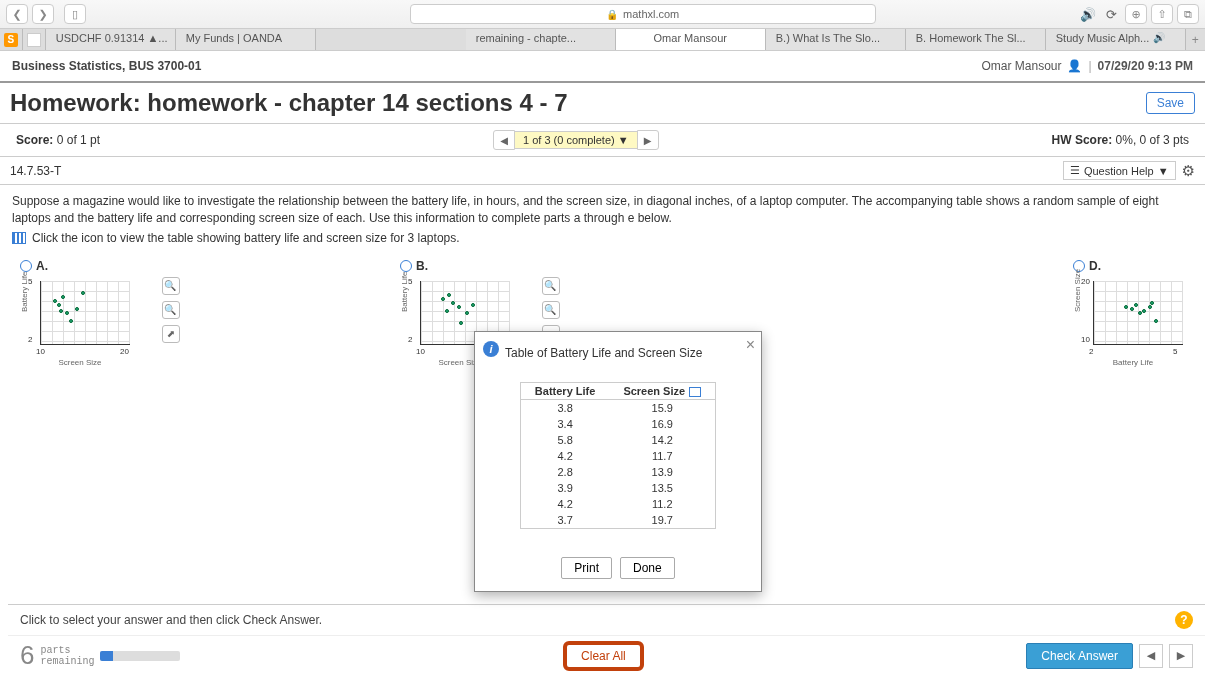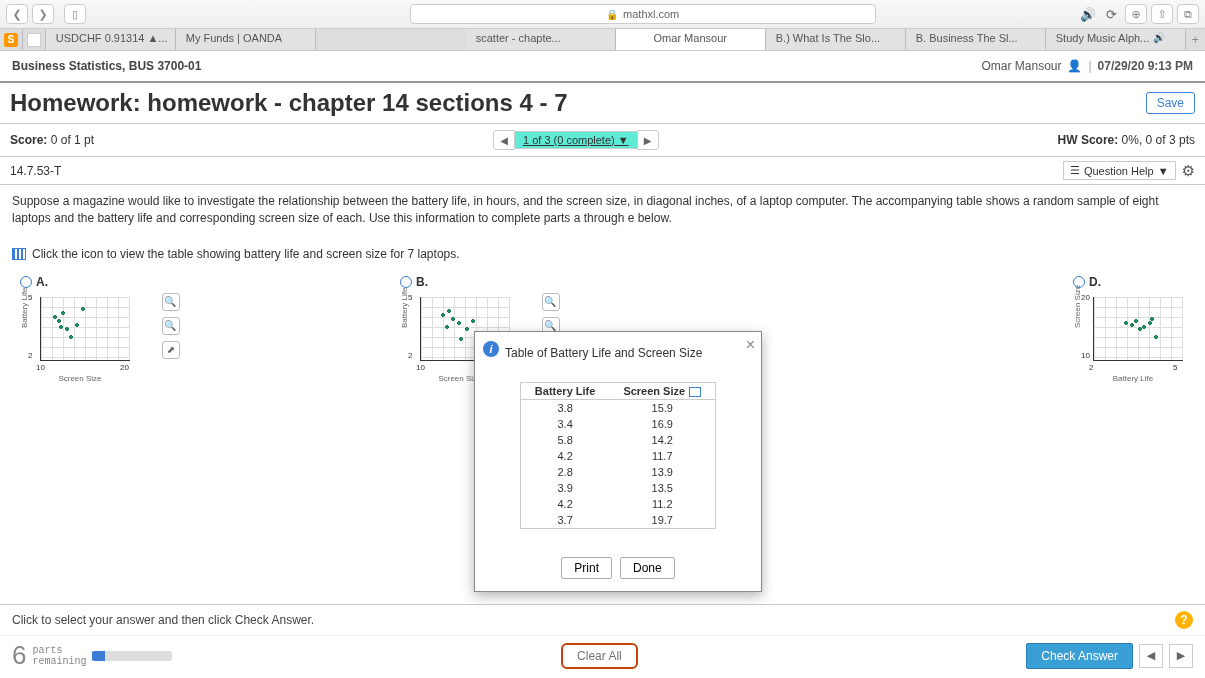--- a/index.html
+++ b/index.html
@@ -27,39 +27,39 @@
 .course-bar { display: flex; justify-content: space-between; align-items: center; padding: 8px 12px; font-size: 12px; }
 .course-bar .left { font-weight: bold; color: #444; }
 .course-bar .right { color: #555; display:flex; align-items:center; gap:6px;}
 .course-bar .right .name { color:#555; }
 .course-bar .divider { color: #aaa; }
 
 .hw-title-bar { border-top: 2px solid #999; border-bottom: 1px solid #ccc; padding: 6px 10px; display: flex; justify-content: space-between; align-items: center; }
 .hw-title { font-size: 24px; font-weight: bold; color: #333; }
 .save-btn { border: 1px solid #3a7fd5; color: #3a7fd5; background: #fff; padding: 3px 10px; border-radius: 3px; font-size: 12px; cursor:pointer; }
 
-.score-row { display: flex; justify-content: space-between; align-items: center; padding: 6px 10px; border-bottom: 1px solid #ccc; }
+.score-row { display: flex; justify-content: space-between; align-items: center; padding: 6px 16px; border-bottom: 1px solid #ccc; }
 .score-left { font-size: 12px; }
 .score-left b { font-weight: bold; }
 .nav-center { display: flex; align-items: center; gap: 0; }
 .nav-center .arrow { width: 22px; height: 20px; border: 1px solid #ccc; background: #fff; display:flex;align-items:center;justify-content:center; cursor:pointer; font-size:10px; color:#666;}
 .nav-center .arrow.left { border-radius: 3px 0 0 3px; }
 .nav-center .arrow.right { border-radius: 0 3px 3px 0; }
-.nav-center .status { border: 1px solid #ccc; border-left:none; border-right:none; padding: 2px 8px; font-size: 11px; background:#5eead4; cursor:pointer;text-decoration:underline; }
+.nav-center .status { border: 1px solid #ccc; border-left:none; border-right:none; padding: 2px 8px; font-size: 11px; background:#fef9c3; cursor:pointer; }
 .hw-score { font-size: 12px; }
 .hw-score b { font-weight: bold; }
 
 .question-row { display: flex; justify-content: space-between; align-items: center; padding: 4px 10px; border-bottom: 1px solid #ccc; }
 .q-id { font-size: 12px; color: #333; }
 .q-help { display:flex; align-items:center; gap:6px; }
 .q-help-btn { border:1px solid #ccc; padding:2px 6px; font-size:11px; display:flex; align-items:center; gap:4px; cursor:pointer; background:#fff;}
 .gear { font-size: 15px; color:#555; cursor:pointer; }
 
 .question-body { padding: 8px 12px; position: relative; }
-.q-text { font-size: 12px; line-height: 1.4; color: #333; margin-bottom: 20px; }
+.q-text { font-size: 12px; line-height: 1.4; color: #333; margin-bottom: 4px; }
 .icon-link { display:flex; align-items:center; gap:6px; font-size:12px; color:#333; margin-bottom:10px;}
 .icon-link .grid-ic { width:14px; height:12px; border:1px solid #3a7fd5; background: repeating-linear-gradient(to right,#3a7fd5 0 2px,#fff 2px 4px), repeating-linear-gradient(to bottom,#3a7fd5 0 2px,transparent 2px 4px); }
 
 .part-a { font-size: 12px; margin-bottom: 8px; }
 .part-a b { font-weight: bold; }
 
 .choices-row { display: flex; gap: 260px; padding: 4px 0 0 8px; }
 .choice { display:flex; flex-direction:column; gap:4px; }
 .choice-head { display:flex; align-items:center; gap:4px; font-size:12px; }
 .radio { width:12px; height:12px; border:1.5px solid #3a7fd5; border-radius:50%; cursor:pointer;}
@@ -81,32 +81,32 @@
 .modal-head .title { font-size: 12px; color:#333;margin-top:8px; }
 .modal-head .close { position:absolute; right:6px; top:4px; font-size:16px; color:#888; cursor:pointer;}
 .modal-body { padding: 8px 20px 12px; }
 .data-table { border:1px solid #ccc; margin: 8px auto; border-collapse: collapse; }
 .data-table th, .data-table td { padding: 2px 14px; font-size: 11px; text-align: center; }
 .data-table th { font-weight: bold; border-bottom: 1px solid #ccc; }
 .copy-ic { display:inline-block; width:12px; height:10px; border:1px solid #3a7fd5; margin-left:4px; vertical-align:middle; position:relative; cursor:pointer;}
 .modal-btns { display:flex; justify-content:center; gap:8px; padding: 8px 0 12px;}
 .modal-btn { border:1px solid #aaa; background:#fff; padding:3px 12px; font-size:12px; cursor:pointer; border-radius:2px;}
 
-.footer { position:absolute; bottom:0; left:0; right:0; border-top:1px solid #ccc; background:#fff;}
+.footer { position:absolute; bottom:0; left:8px; right:0; border-top:1px solid #ccc; background:#fff;}
 .footer-hint { padding: 6px 12px; font-size:12px; color:#444; display:flex; justify-content:space-between; align-items:center;}
 .help-circle { width:18px;height:18px;border-radius:50%;background:#ffb300;color:#fff;display:flex;align-items:center;justify-content:center;font-weight:bold;font-size:12px; cursor:pointer;}
 .footer-bar { display:flex; align-items:center; padding: 4px 12px 8px; gap:10px; border-top:1px solid #eee;}
 .parts-block { display:flex; align-items:center; gap:6px;}
 .parts-num { font-size:26px; color:#888; font-weight:300;}
 .parts-text { font-size:10px; color:#888; line-height:1.1;font-family:Liberation Mono, monospace;}
 .progress { width:80px; height:10px; background:#ddd; border-radius:2px; overflow:hidden;}
 .progress .fill { width:16%; height:100%; background:#3a7fd5;}
 .footer-center { flex:1; display:flex; justify-content:center;}
 .footer-right { display:flex; gap:6px; align-items:center;}
-.clear-btn { border:2px solid #c2410c; background:#fff; padding:4px 14px; font-size:12px; cursor:pointer; border-radius:6px; color:#737373;}
+.clear-btn { border:4px solid #c2410c; background:#fff; padding:4px 14px; font-size:12px; cursor:pointer; border-radius:6px; color:#c2410c;}
 .check-btn { background:#3a9fd5; color:#fff; border:1px solid #2a7fb5; padding:5px 14px; font-size:12px; cursor:pointer; border-radius:2px;}
 .pager-btn { width:24px; height:24px; border:1px solid #ccc; background:#fff; display:flex; align-items:center; justify-content:center; cursor:pointer; color:#666; font-size:11px;}
 </style>
 </head>
 <body>
 
 <div class="browser-chrome">
   <div class="toolbar-row">
     <div class="nav-btn">❮</div>
     <div class="nav-btn">❯</div>
@@ -133,30 +133,30 @@
     <div class="tab" style="width:130px;">
         <span>USDCHF 0.91314 ▲...</span>
       </div>
     <div class="tab" style="width:140px;">
         <span>My Funds | OANDA</span>
       </div>
     <div class="tab" style="width:150px;margin-top:36px;">
         <span>Week 10 – Business...</span>
       </div>
     <div class="tab" style="width:150px;">
-        <span>scatter - chapte...</span>
+        <span>remaining - chapte...</span>
       </div>
     <div class="tab active" style="width:150px; justify-content:center;">
         <span>Omar Mansour</span>
       </div>
     <div class="tab" style="width:140px;">
         <span>B.) What Is The Slo...</span>
       </div>
     <div class="tab" style="width:140px;">
-        <span>B. Business The Sl...</span>
+        <span>B. Homework The Sl...</span>
       </div>
     <div class="tab" style="width:140px;">
         <span>Study Music Alph...</span>
         <span class="tab-sound">🔊</span>
       </div>
     <div class="tab-add">+</div>
   </div>
 </div>
 
 <div class="content">
@@ -197,21 +197,21 @@
         <span>Question Help</span> ▼
       </div>
       <span class="gear">⚙</span>
     </div>
   </div>
 
   <div class="question-body">
     <div class="q-text">Suppose a magazine would like to investigate the relationship between the battery life, in hours, and the screen size, in diagonal inches, of a laptop computer. The accompanying table shows a random sample of eight laptops and the battery life and corresponding screen size of each. Use this information to complete parts a through e below.</div>
     <div class="icon-link">
       <span class="grid-ic"></span>
-      <span>Click the icon to view the table showing battery life and screen size for 7 laptops.</span>
+      <span>Click the icon to view the table showing battery life and screen size for 3 laptops.</span>
     </div>
 
     <div class="choices-row">
 
       <div class="choice">
         <div class="choice-head">
           <span class="radio"></span>
           <b>A.</b>
         </div>
         <div class="mini-chart">

